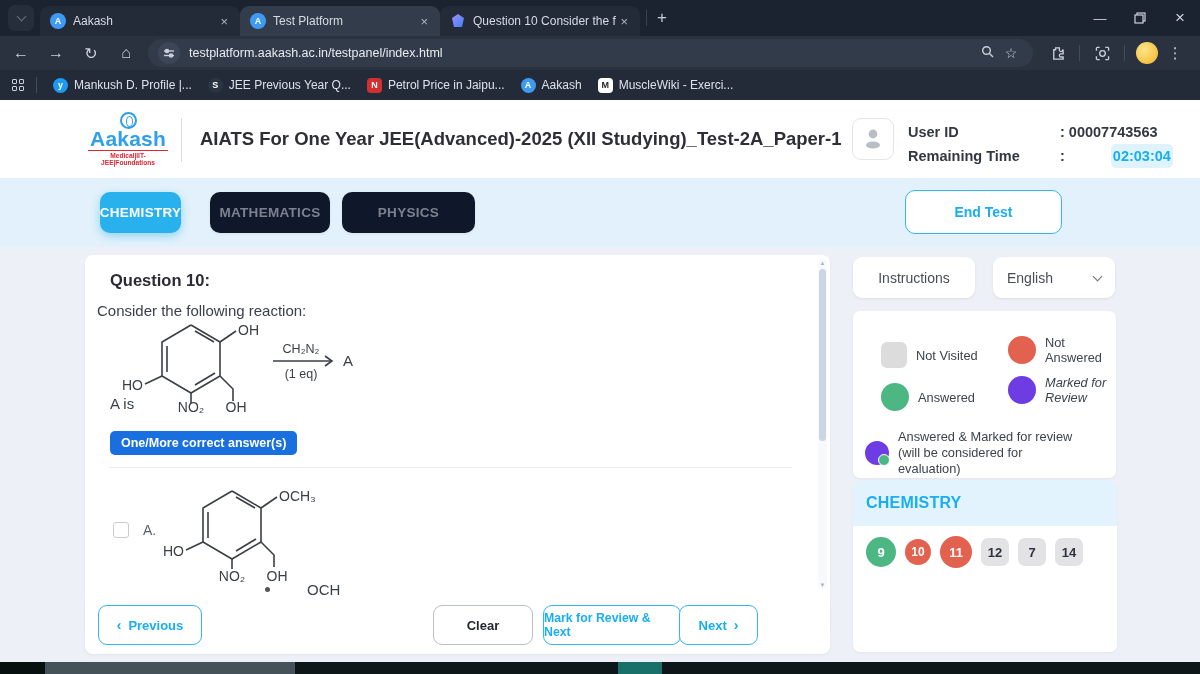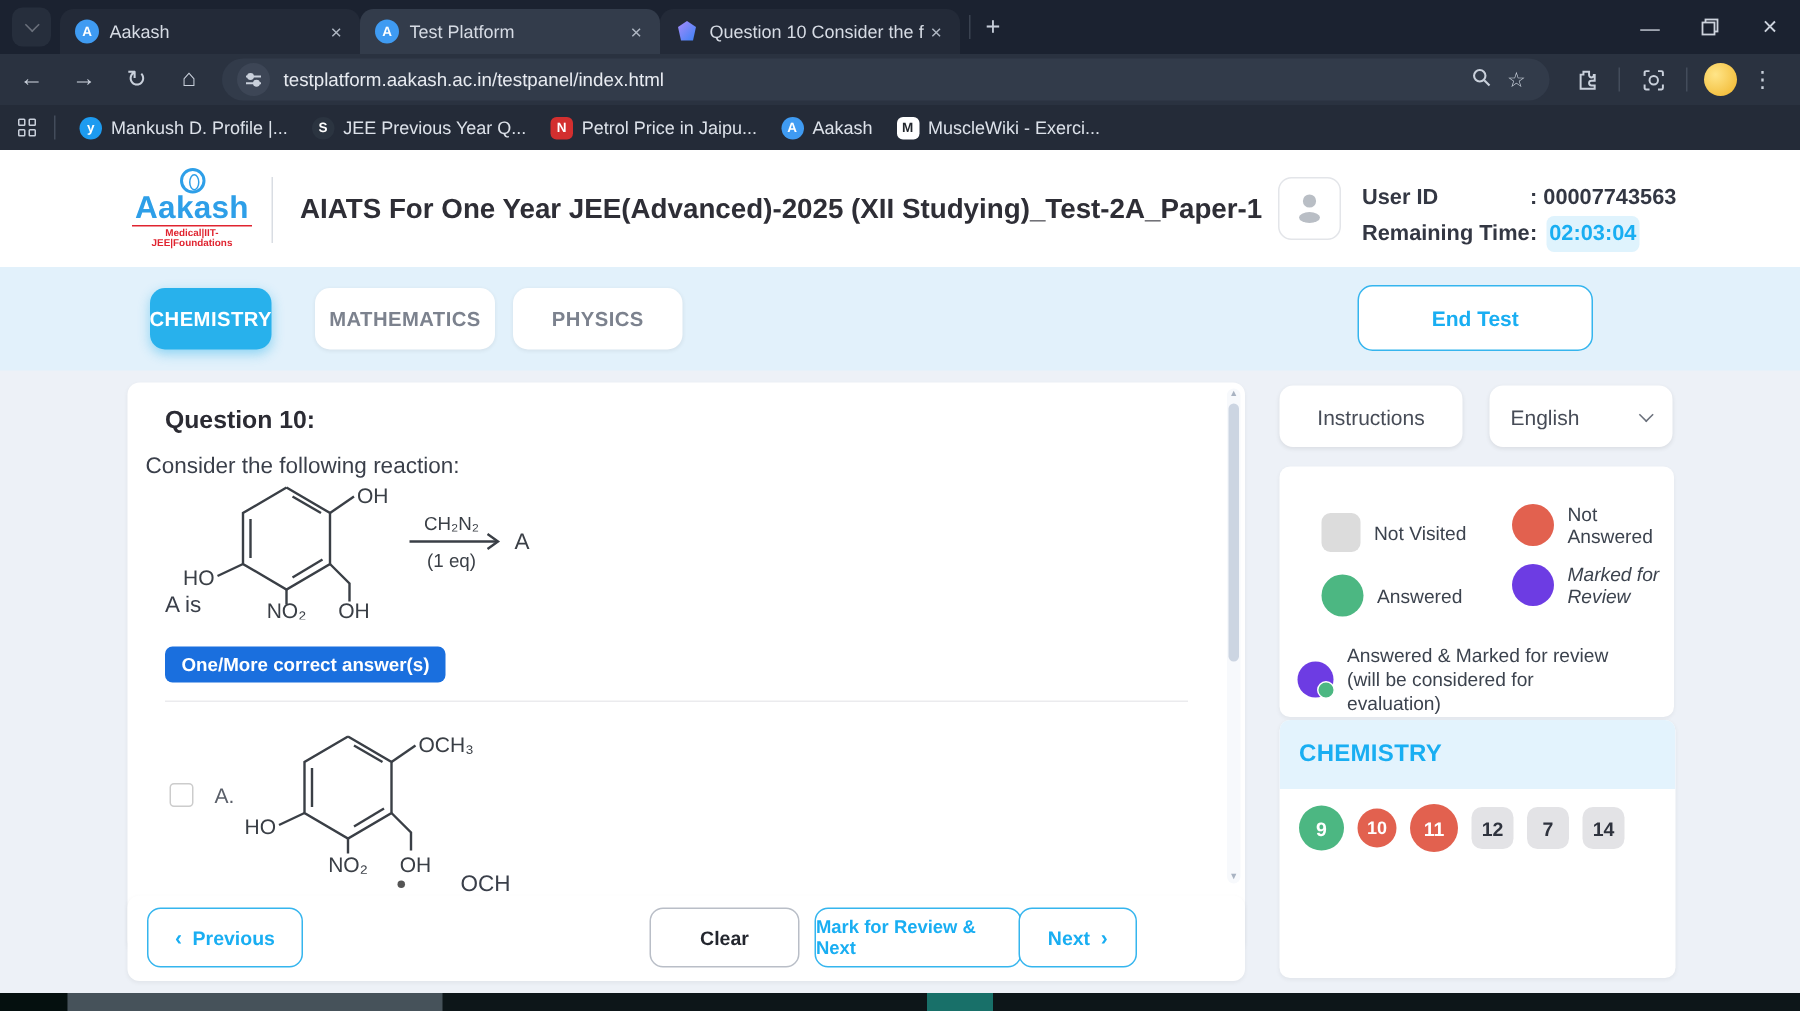--- a/index.html
+++ b/index.html
@@ -42,29 +42,29 @@
   .pageheader { position:absolute; left:0; top:100px; width:1200px; height:78px; background:#fff; }
   .logo { position:absolute; left:88px; top:12px; width:80px; text-align:center; }
   .logo .ring { width:17px; height:17px; border:2px solid #2e9fe8; border-radius:50%; margin:0 auto; position:relative; }
   .logo .ring:after { content:""; position:absolute; left:4px; top:2px; width:5px; height:9px; border:1.5px solid #2e9fe8; border-radius:50%; }
   .logo .name { color:#2e9fe8; font-weight:bold; font-size:21px; letter-spacing:.2px; line-height:20px; }
   .logo .sub { color:#e02430; font-size:6.6px; font-weight:bold; border-top:1px solid #e02430; margin-top:1px; padding-top:1px; }
   .hdr-div { position:absolute; left:181px; top:18px; width:1px; height:44px; background:#d9dde3; }
   .testtitle { position:absolute; left:200px; top:28px; font-size:18.5px; font-weight:bold; color:#2e2e36; }
   .useravatar { position:absolute; left:852px; top:18px; width:42px; height:42px; border:1px solid #e3e5e9; border-radius:9px; display:flex; align-items:center; justify-content:center; }
   .uinfo { position:absolute; left:908px; top:20px; font-size:14.5px; font-weight:bold; color:#333743; line-height:24px; }
-  .uinfo .row { display:flex; }
+  .uinfo .row { display:flex;gap:40px; }
   .uinfo .lbl { width:112px; }
   .timepill { background:#dff3fd; color:#19aef2; border-radius:5px; padding:0 2px; }
 
   
   .band { position:absolute; left:0; top:178px; width:1200px; height:69px; background:#e2f1fb; }
   .subjbtn { position:absolute; top:14px; height:41px; border-radius:10px; display:flex; align-items:center; justify-content:center; font-size:13.5px; font-weight:bold; letter-spacing:.3px; }
   .subj-active { background:#28b1ec; color:#fff; box-shadow:0 3px 8px rgba(40,177,236,.45); }
-  .subj-idle { background:#ffffff; color:#7c828e; box-shadow:0 1px 3px rgba(0,0,0,.07); }
+  .subj-idle { background:#0f172a; color:#7c828e; box-shadow:0 1px 3px rgba(0,0,0,.07); }
   .endtest { position:absolute; left:905px; top:12px; width:157px; height:44px; background:#fff; border:1.6px solid #35b5ee; border-radius:10px; color:#19aef2; font-weight:bold; font-size:14px; display:flex; align-items:center; justify-content:center; }
 
   
   .qcard { position:absolute; left:85px; top:255px; width:745px; height:380px; background:#fff; border-radius:8px; box-shadow:0 1px 3px rgba(0,0,0,.05); overflow:hidden; }
   .qtitle { position:absolute; left:25px; top:16px; font-size:16.5px; font-weight:bold; color:#2b2b33; }
   .qprompt { position:absolute; left:12px; top:47px; font-size:15px; color:#3a3f4a; }
   .qmol { position:absolute; left:18px; top:58px; }
   .ais { position:absolute; left:25px; top:140px; font-size:15px; color:#3a3f4a; }
   .qbadge { position:absolute; left:25px; top:176px; background:#1a6fde; color:#fff; font-size:12.5px; font-weight:bold; padding:5px 11px; border-radius:5px; }
   .qdivider { position:absolute; left:25px; top:212px; width:682px; height:1px; background:#ebebee; }
@@ -278,21 +278,21 @@
       <span class="lbl">Remaining Time</span>
       <span style="margin-right:6px;">:</span>
       <span class="timepill">02:03:04</span>
     </div>
   </div>
 </div>
 
 <div class="band">
   <div class="subjbtn subj-active" style="left:100px;width:81px;">CHEMISTRY</div>
   <div class="subjbtn subj-idle" style="left:210px;width:120px;">MATHEMATICS</div>
-  <div class="subjbtn subj-idle" style="left:342px;width:113px;">PHYSICS</div>
+  <div class="subjbtn subj-idle" style="left:342px;width:133px;">PHYSICS</div>
   <div class="endtest">End Test</div>
 </div>
 
 <div class="qcard">
   <div class="qtitle">Question 10:</div>
   <div class="qprompt">Consider the following reaction:</div>
 
   <svg class="qmol mol" width="320" height="100" viewBox="0 0 320 100">
 
     <polyline points="88,12 117,29 117,63 88,80 59,63 59,29 88,12"></polyline>

